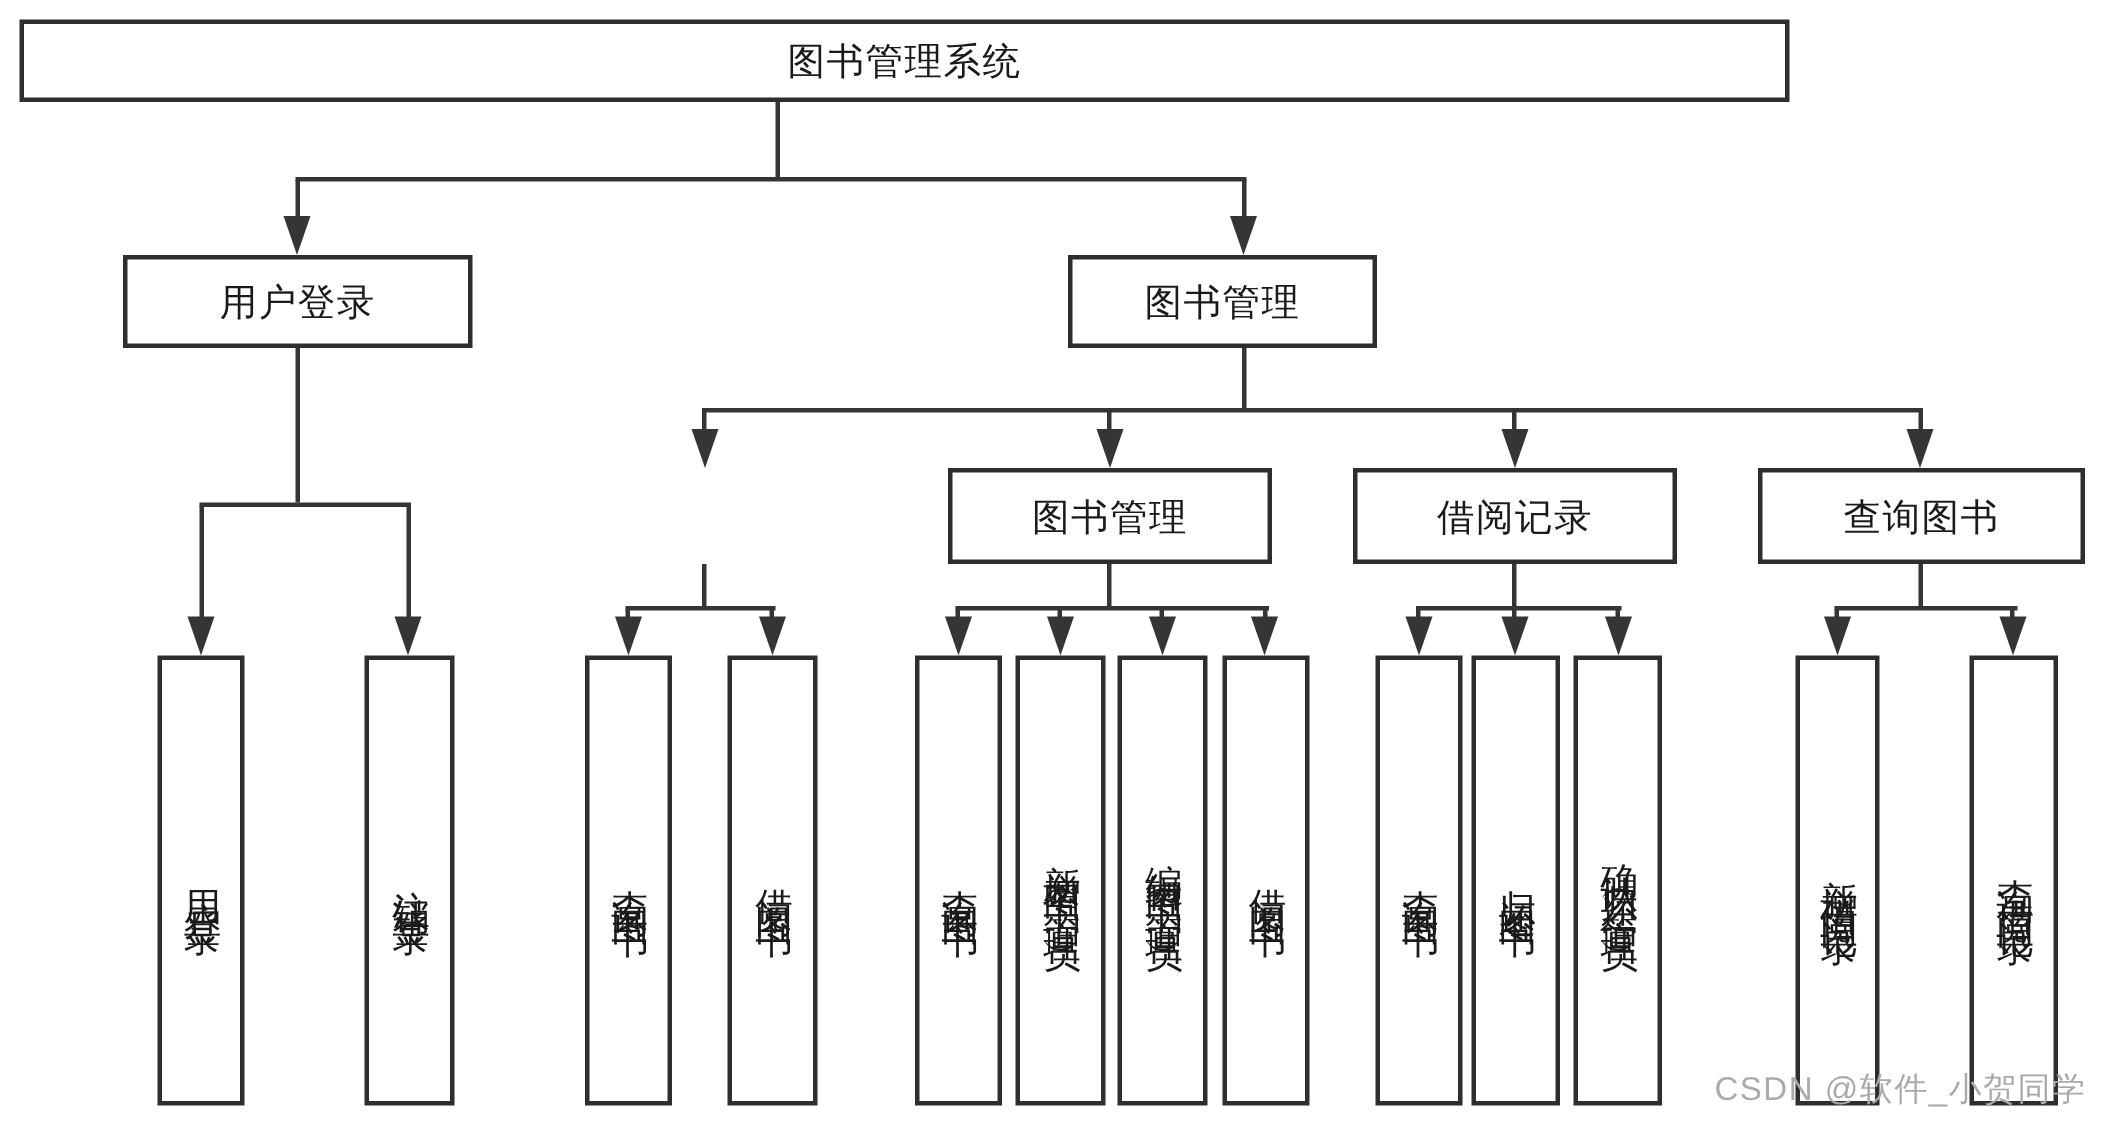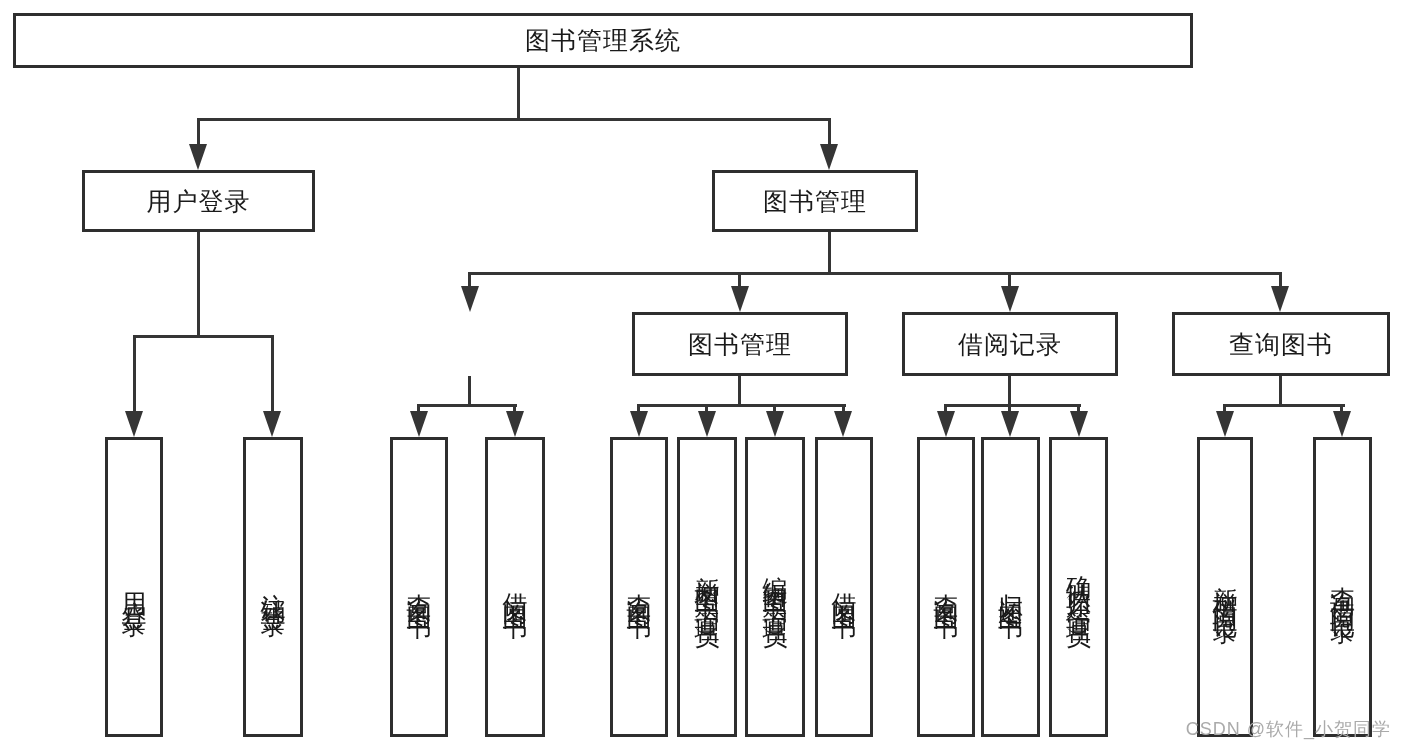--- a/index.html
+++ b/index.html
@@ -39,21 +39,21 @@
     position: absolute;
     width: 0; height: 0;
     border-left: 9px solid transparent;
     border-right: 9px solid transparent;
     border-top: 26px solid #353535;
   }
   .watermark {
     position: absolute;
     right: 14px;
     bottom: 6px;
-    font-size: 18px;
+    font-size: 22px;
     color: #aaaaaa;
     letter-spacing: 1px;
     white-space: nowrap;
   }
 </style>
 </head>
 <body>
 
 <div class="canvas">
 

